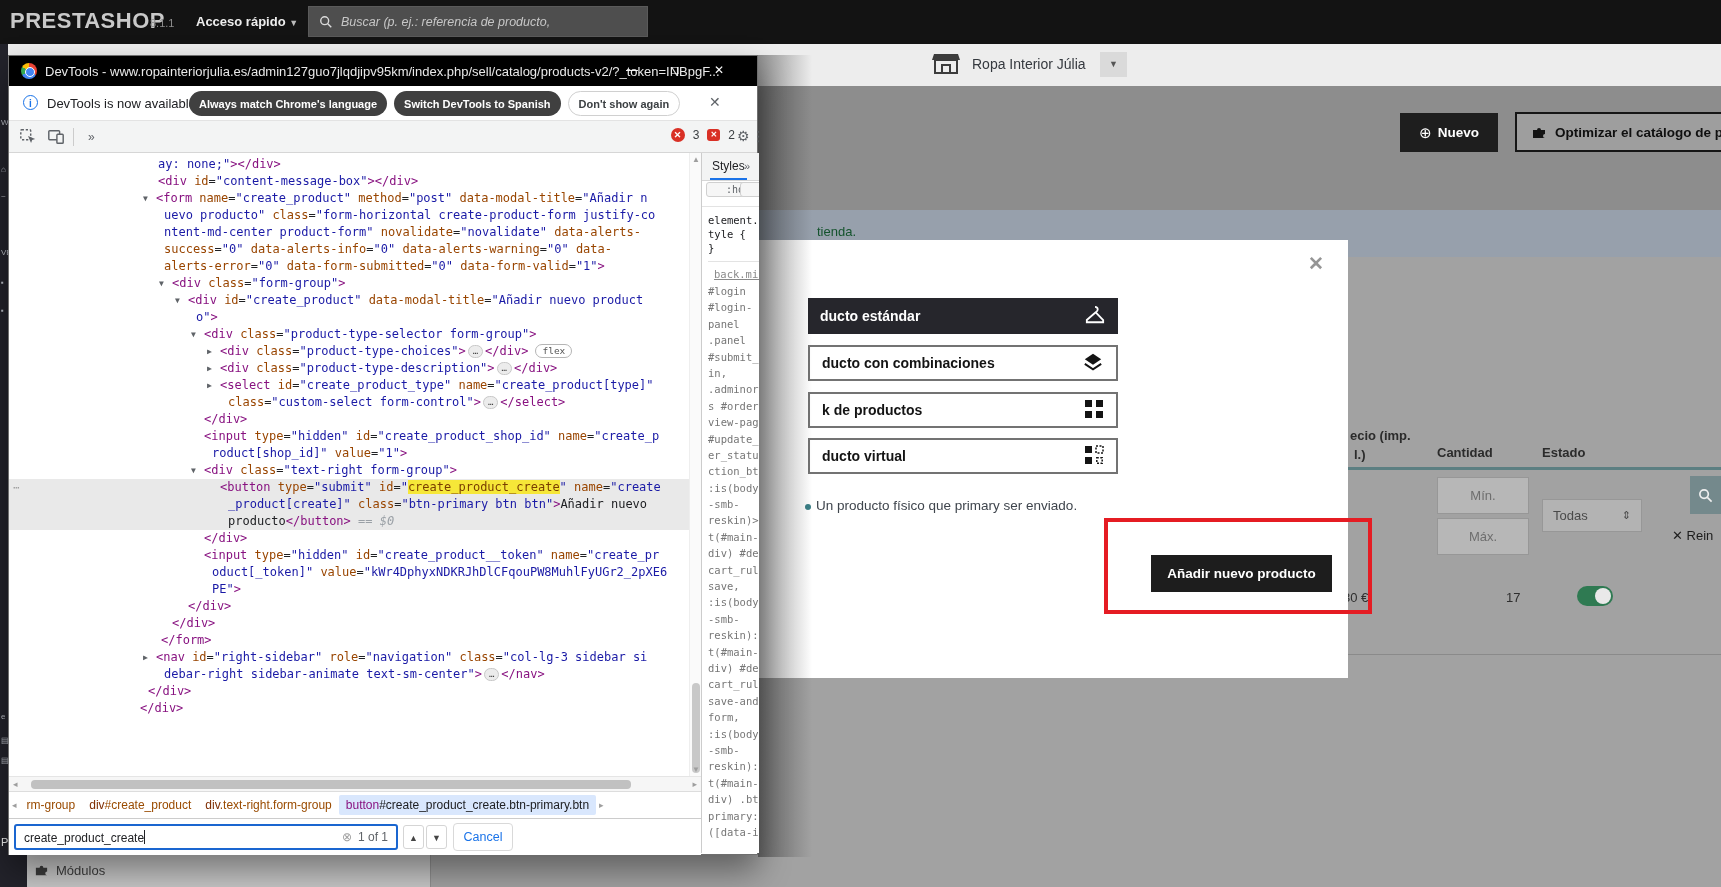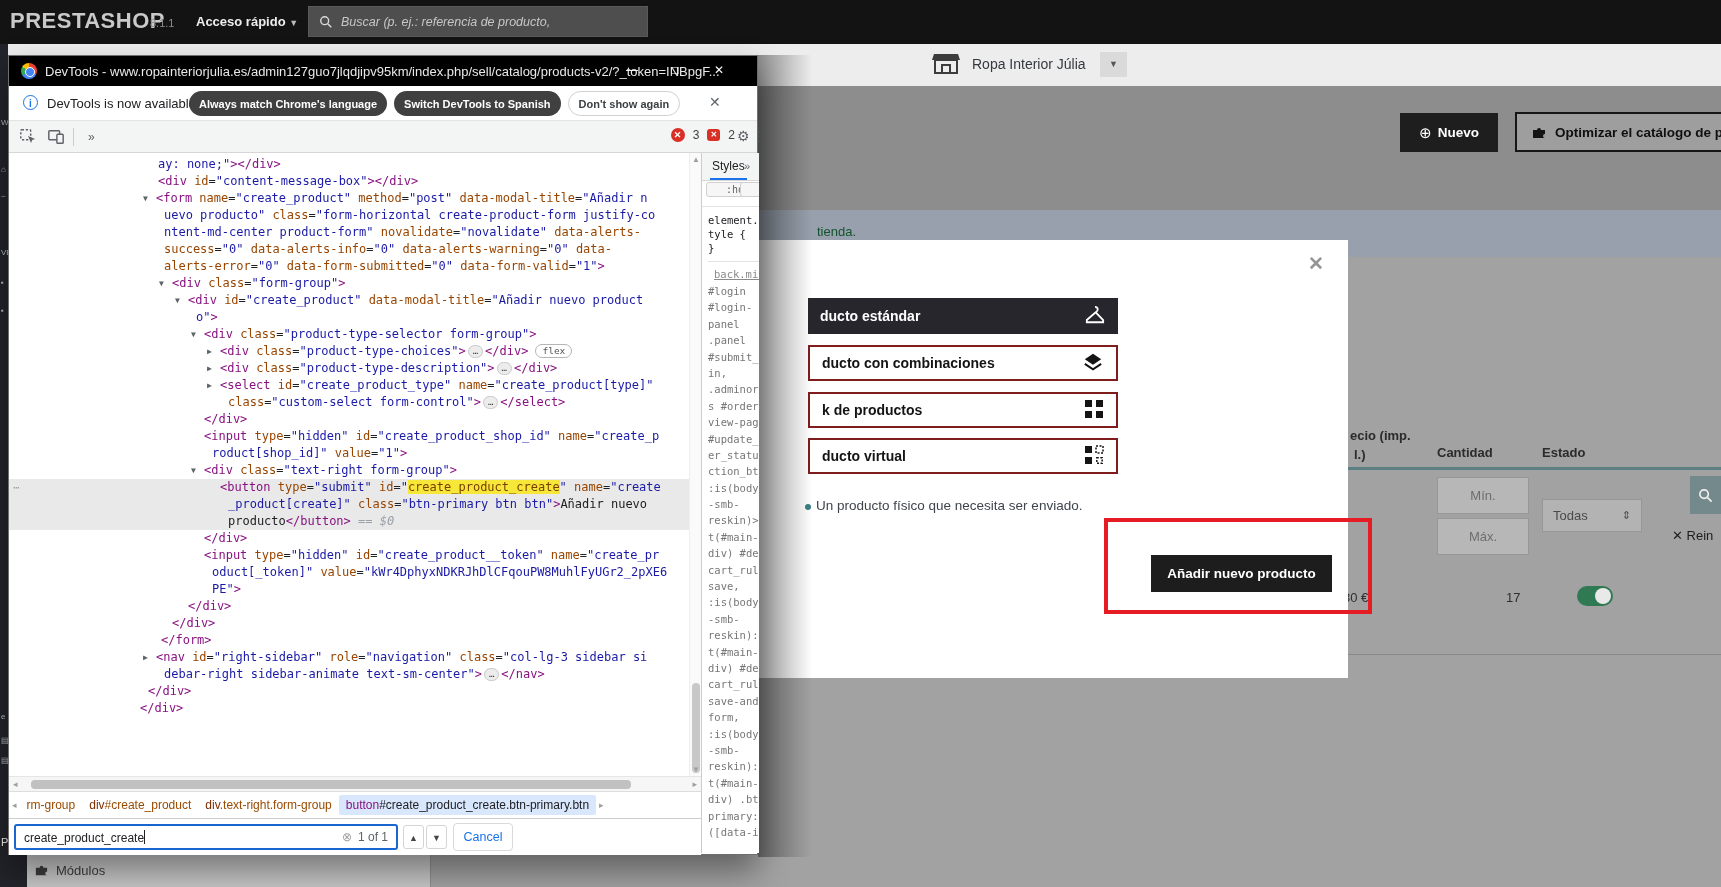--- a/index.html
+++ b/index.html
@@ -45,21 +45,21 @@
   .toggle{left:1577px;top:586px;width:36px;height:20px;background:#2f7a52;border-radius:10px;cursor:pointer;}
   .toggle .knob{position:absolute;right:2px;top:2px;width:16px;height:16px;background:#e9e9e9;border-radius:50%;}
   .row-div{left:1348px;top:654px;width:373px;height:1px;background:#8a8a8a;}
   
   .modal{left:758px;top:240px;width:590px;height:438px;background:#fff;z-index:5;}
   .modal-x{left:1308px;top:252px;font-size:19px;color:#959595;z-index:6;cursor:pointer;font-weight:bold;}
   .ptype{position:absolute;left:50px;width:310px;height:36px;display:flex;align-items:center;
          justify-content:space-between;padding:0 12px;box-sizing:border-box;cursor:pointer;
          font-size:14px;font-weight:bold;white-space:nowrap;overflow:hidden;}
   .ptype.sel{background:#26262c;color:#fff;}
-  .ptype.uns{background:#fff;border:2px solid #7f1d1d;color:#141414;}
+  .ptype.uns{background:#fff;border:2px solid #737373;color:#141414;}
   .ptype svg{flex:none;}
   .pdesc{left:816px;top:498px;font-size:13.5px;color:#3f454d;z-index:6;}
   .pdot{left:805px;top:504px;width:6px;height:6px;border-radius:50%;background:#3a7f86;z-index:6;}
   .btn-add{left:1151px;top:555px;width:181px;height:37px;background:#1d1d1d;color:#fff;
            font-size:13.5px;font-weight:bold;display:flex;align-items:center;justify-content:center;
            z-index:6;cursor:pointer;}
   .red-rect{left:1104px;top:518px;width:260px;height:88px;border:4px solid #e51c23;z-index:7;}
   
   .sb-strip{left:0;top:44px;width:8px;height:843px;background:#23232b;z-index:2;}
   .sb-mark{position:absolute;left:1px;color:#b9bdc5;font-size:8px;}
@@ -229,21 +229,21 @@
 <div class="abs cellv" style="left:1343px;top:590px;">30 €</div>
 <div class="abs cellv" style="left:1506px;top:590px;">17</div>
 <div class="abs toggle">
     <span class="knob"></span>
   </div>
 <div class="abs row-div"></div>
 
 <div class="abs modal" id="modal"></div>
 <div class="abs modal-x">✕</div>
 <div class="abs pdot"></div>
-<div class="abs pdesc">Un producto físico que necesita ser enviado.</div>
+<div class="abs pdesc">Un producto físico que primary ser enviado.</div>
 <div class="abs btn-add">Añadir nuevo producto</div>
 <div class="abs red-rect"></div>
 
 <div class="abs sb-strip" id="sbstrip">
     <span class="sb-mark" style="top: 74px;">W</span>
     <span class="sb-mark" style="top: 121px;">⌂</span>
     <span class="sb-mark" style="top: 148px;">~</span>
     <span class="sb-mark" style="top: 204px;">VE</span>
     <span class="sb-mark" style="top: 234px;">▪</span>
     <span class="sb-mark" style="top: 262px;">▪</span>

